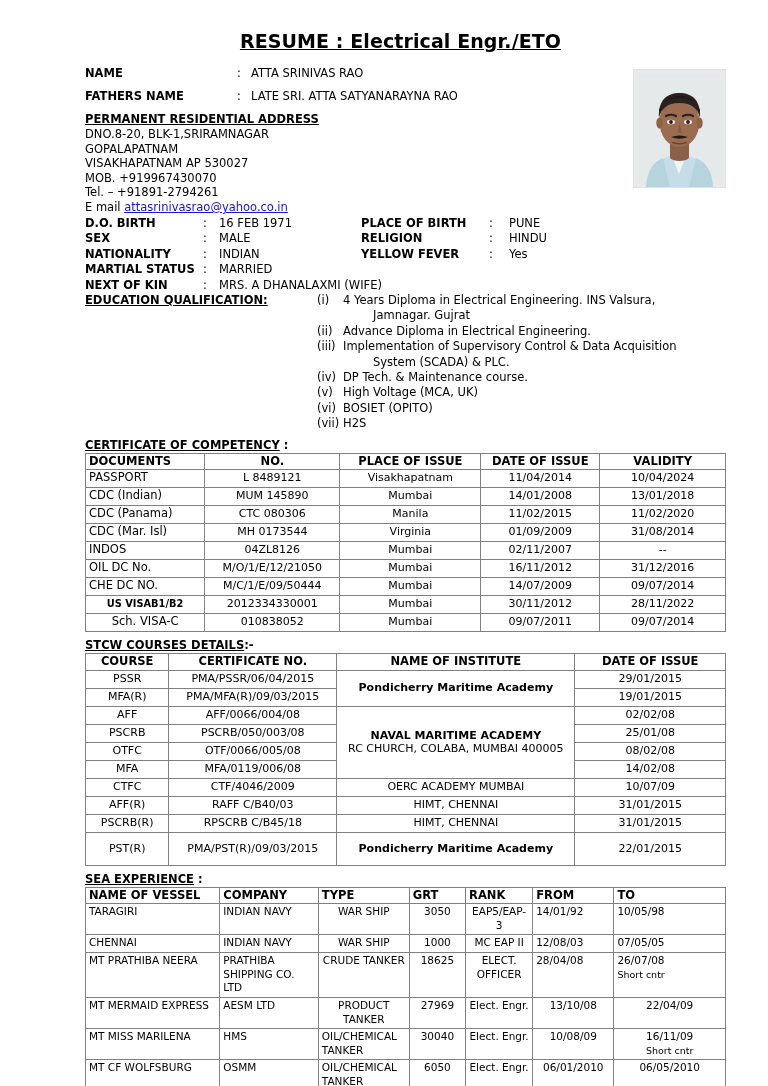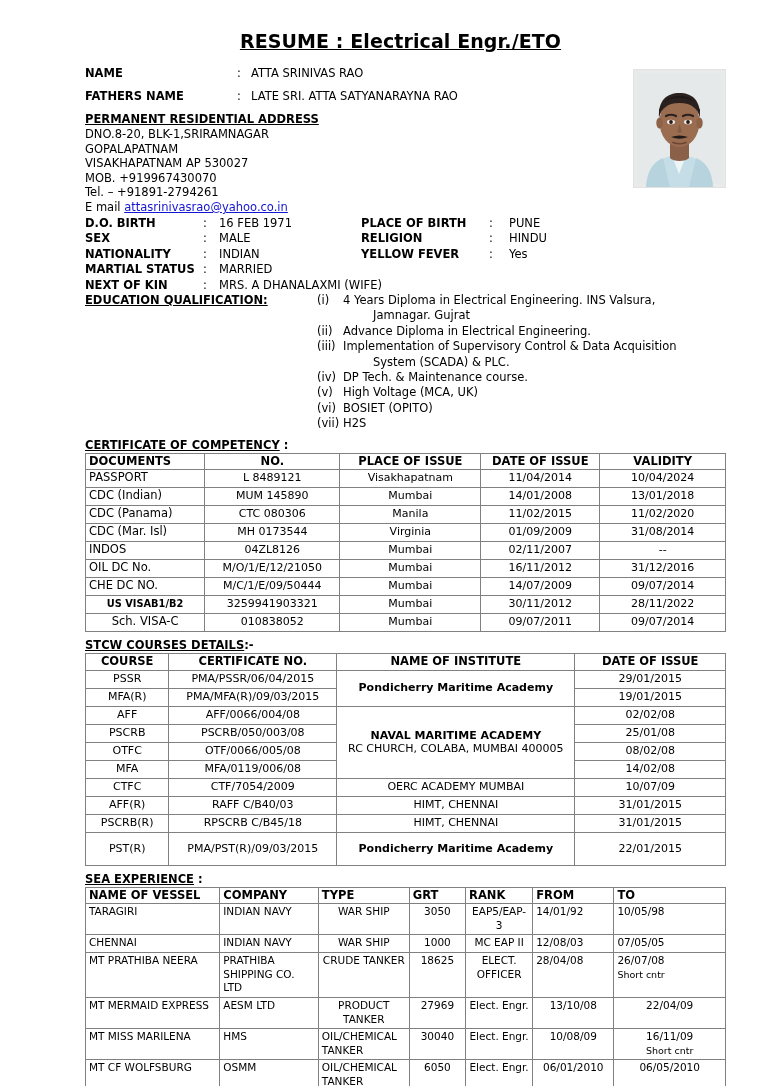--- a/index.html
+++ b/index.html
@@ -372,21 +372,21 @@
       </tr>
       <tr>
         <td class="doc">CHE DC NO.</td>
         <td class="c">M/C/1/E/09/50444</td>
         <td class="c">Mumbai</td>
         <td class="c">14/07/2009</td>
         <td class="c">09/07/2014</td>
       </tr>
       <tr>
         <td class="docsm">US VISAB1/B2</td>
-        <td class="c">3259941903321</td>
+        <td class="c">2012334330001</td>
         <td class="c">Mumbai</td>
         <td class="c">30/11/2012</td>
         <td class="c">28/11/2022</td>
       </tr>
       <tr>
         <td class="doc c">Sch. VISA-C</td>
         <td class="c">010838052</td>
         <td class="c">Mumbai</td>
         <td class="c">09/07/2011</td>
         <td class="c">09/07/2014</td>
@@ -444,21 +444,21 @@
         <td class="c">OTF/0066/005/08</td>
         <td class="c">08/02/08</td>
       </tr>
       <tr>
         <td class="c">MFA</td>
         <td class="c">MFA/0119/006/08</td>
         <td class="c">14/02/08</td>
       </tr>
       <tr>
         <td class="c">CTFC</td>
-        <td class="c">CTF/7054/2009</td>
+        <td class="c">CTF/4046/2009</td>
         <td class="c">OERC ACADEMY MUMBAI</td>
         <td class="c">10/07/09</td>
       </tr>
       <tr>
         <td class="c">AFF(R)</td>
         <td class="c">RAFF C/B40/03</td>
         <td class="c">HIMT, CHENNAI</td>
         <td class="c">31/01/2015</td>
       </tr>
       <tr>

